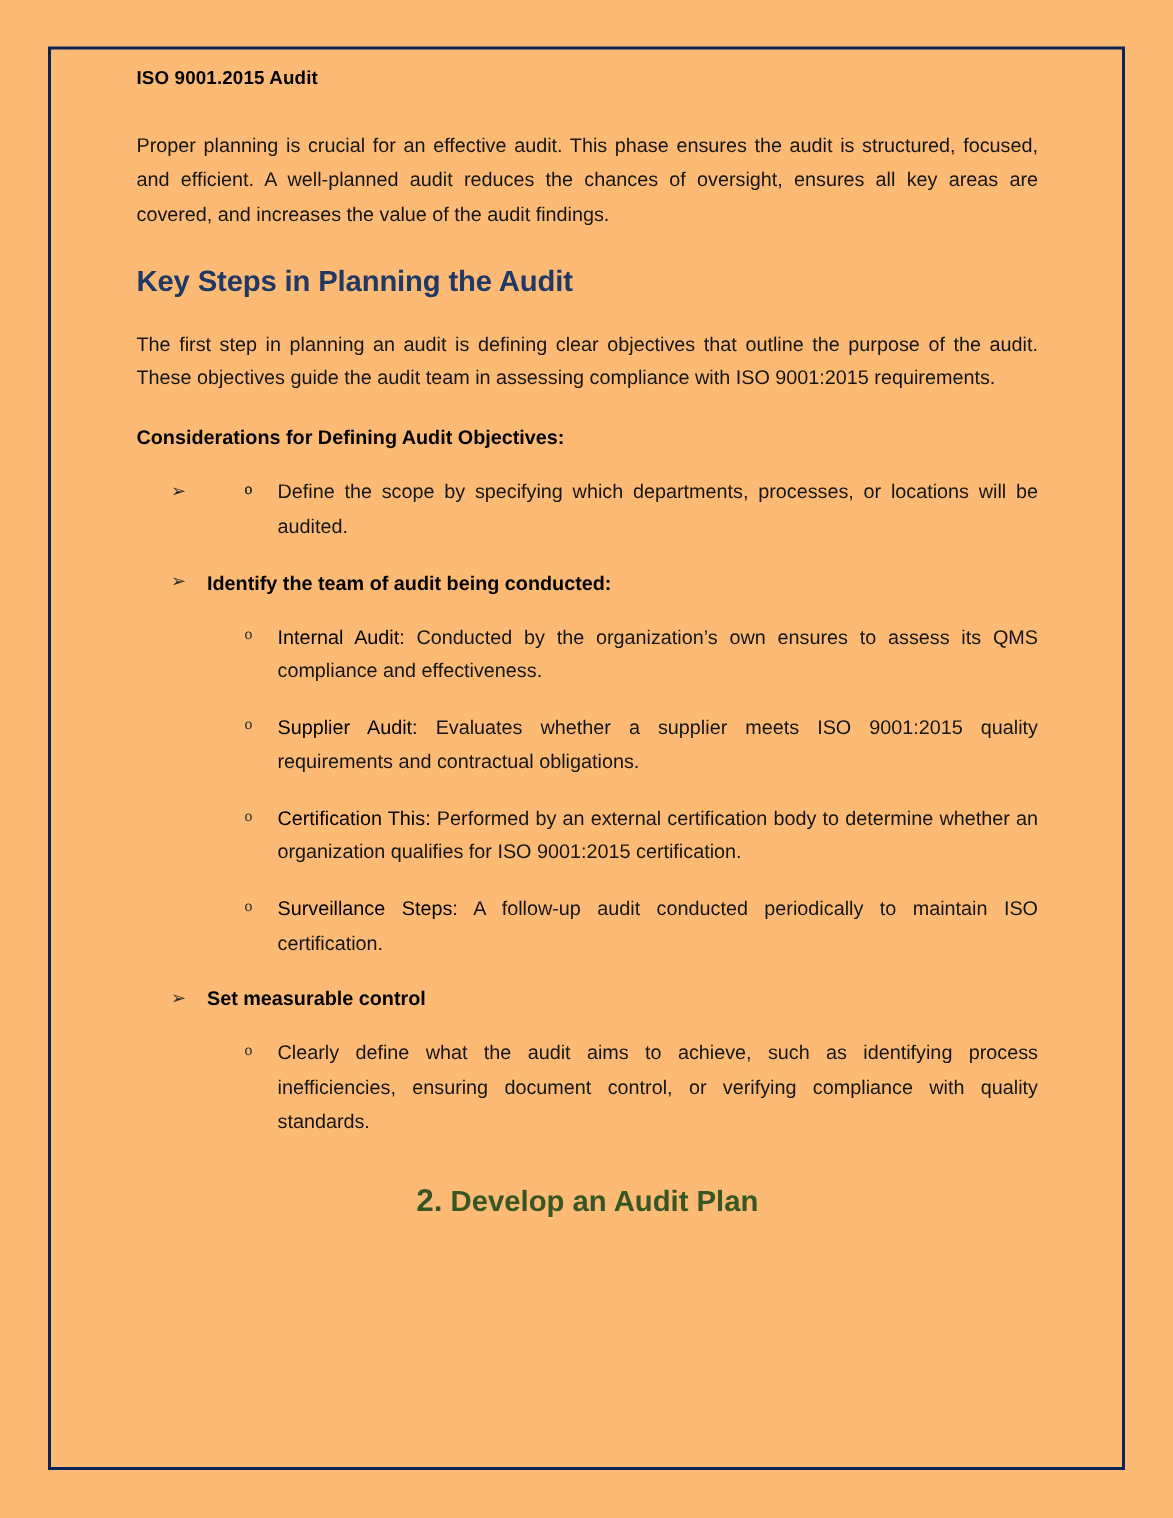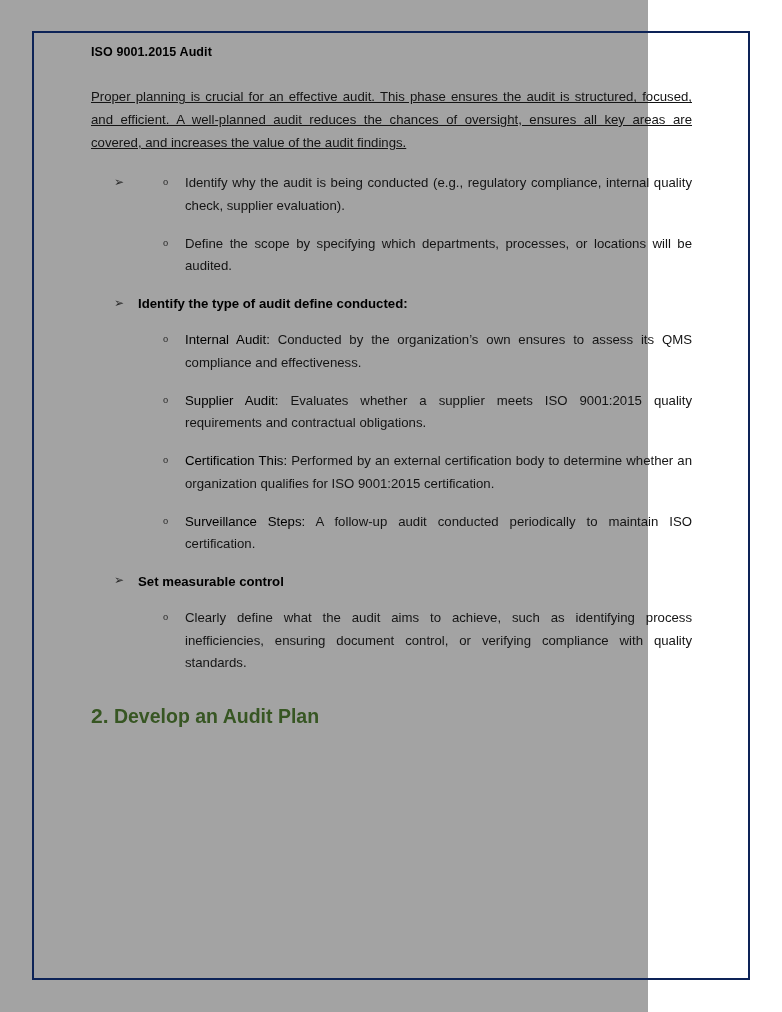--- a/index.html
+++ b/index.html
@@ -13,23 +13,23 @@
     height: 1012px;
     font-family: "Liberation Sans", sans-serif;
     color: #000000;
     overflow: hidden;
   }
 
   .page {
     position: absolute;
     left: 0;
     top: 0;
-    width: 648px;
+    width: 782px;
     height: 1012px;
-    background: #a3a3a3;
+    background: #fdba74;
   }
 
   
   .page-border {
     position: absolute;
     left: 32px;
     top: 31px;
     width: 718px;
     height: 949px;
     border: 2px solid #0d2357;
@@ -52,21 +52,20 @@
     margin: 0 0 26px 0;
     line-height: 1.3;
   }
 
   p.body-text {
     font-size: 13.2px;
     line-height: 1.72;
     text-align: justify;
     margin: 0 0 18px 0;
     color: #141414;
-    text-decoration: underline;
   }
 
   p.body-text.tight {
     line-height: 1.68;
   }
 
   h1.heading-blue {
     font-size: 19.5px;
     font-weight: bold;
     color: #1f3864;
@@ -83,20 +82,21 @@
     line-height: 1.25;
   }
 
   h2.heading-green .num {
     font-size: 18.5px;
   }
 
   h2.heading-green.big {
     font-size: 19.5px;
     margin: 28px 0 10px 0;
+    text-align: center;
   }
   h2.heading-green.big .num {
     font-size: 21px;
   }
 
   .bold-lead {
     font-size: 13.2px;
     font-weight: bold;
     color: #000000;
     margin: 0 0 14px 0;
@@ -155,42 +155,44 @@
 <div class="page">
 
   <div class="page-border"></div>
 
   <div class="content">
 
     <div class="doc-title">ISO 9001.2015 Audit</div>
 
     <p class="body-text">Proper planning is crucial for an effective audit. This phase ensures the audit is structured, focused, and efficient. A well-planned audit reduces the chances of oversight, ensures all key areas are covered, and increases the value of the audit findings.</p>
 
-
-
-
+    <h1 class="heading-blue">Key Steps in Planning the Audit</h1>
+
+
+    <p class="body-text tight">The first step in planning an audit is defining clear objectives that outline the purpose of the audit. These objectives guide the audit team in assessing compliance with ISO 9001:2015 requirements.</p>
+
+    <div class="bold-lead">Considerations for Defining Audit Objectives:</div>
 
     <div class="group">
       <div class="lvl1">
         <span class="marker">➢</span>
       </div>
       <div class="lvl2">
         <span class="marker">o</span>
-        <span>Identify why the audit is being conducted (e.g., regulatory compliance, internal quality check, supplier evaluation).</span>
       </div>
       <div class="lvl2">
         <span class="marker">o</span>
         <span>Define the scope by specifying which departments, processes, or locations will be audited.</span>
       </div>
     </div>
 
     <div class="group">
       <div class="lvl1">
         <span class="marker">➢</span>
-        <span>Identify the type of audit define conducted:</span>
+        <span>Identify the team of audit being conducted:</span>
       </div>
       <div class="lvl2">
         <span class="marker">o</span>
         <b>Internal Audit:</b><span> Conducted by the organization’s own ensures to assess its QMS compliance and effectiveness.</span>
       </div>
       <div class="lvl2">
         <span class="marker">o</span>
         <b>Supplier Audit:</b><span> Evaluates whether a supplier meets ISO 9001:2015 quality requirements and contractual obligations.</span>
       </div>
       <div class="lvl2">

